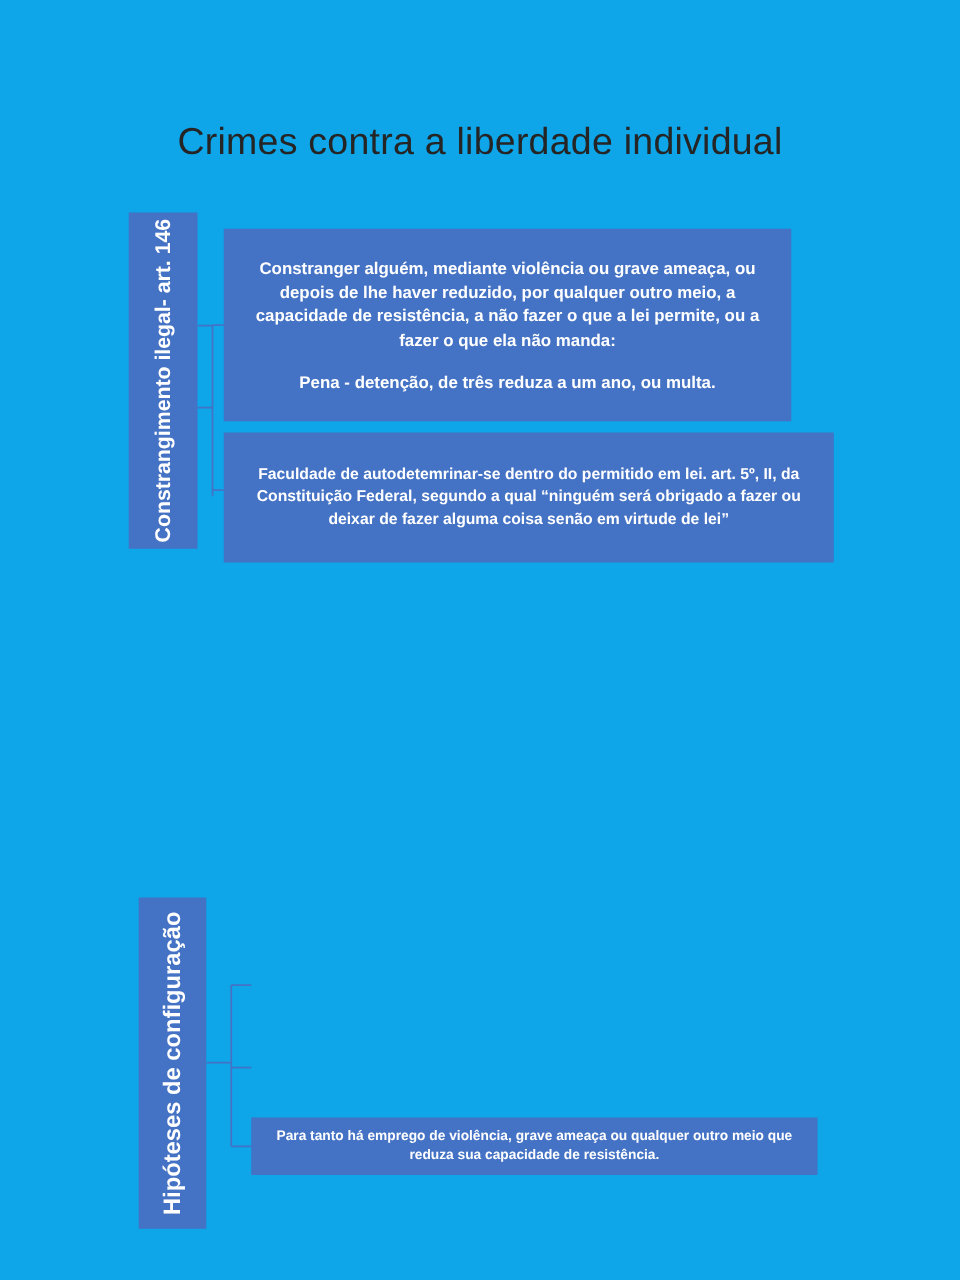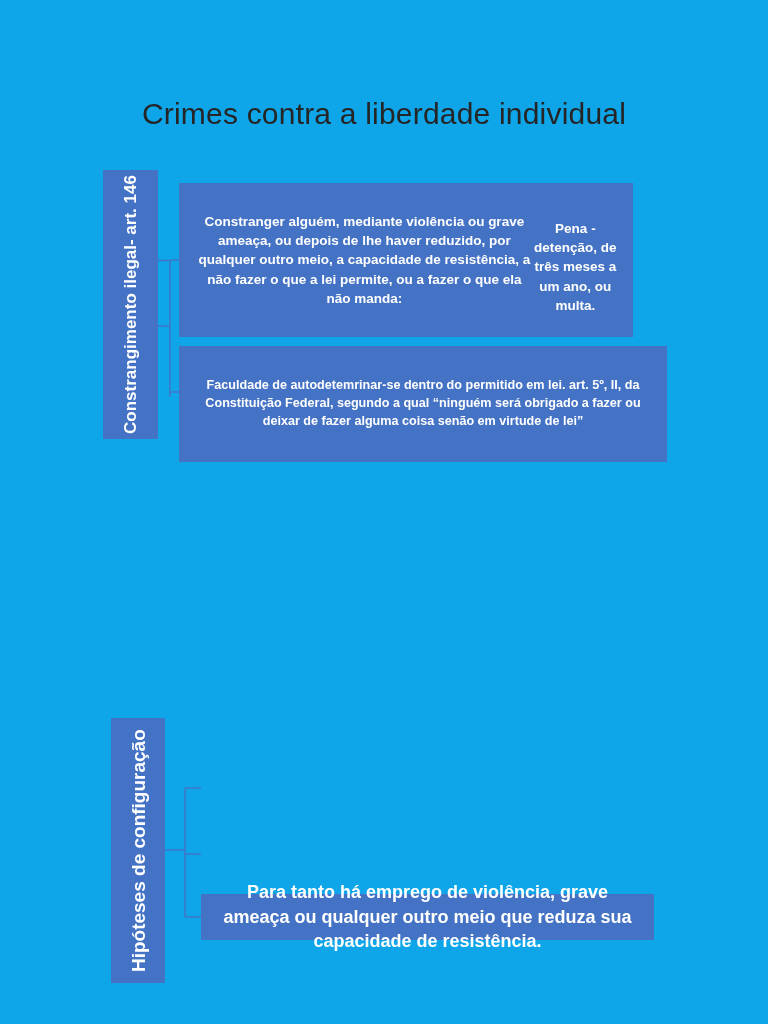--- a/index.html
+++ b/index.html
@@ -72,21 +72,21 @@
     font-size: 19px;
     width: 262px;
   }
 
   
   .cbox {
     position: absolute;
     background: #4472C4;
     color: #ffffff;
     display: flex;
-    flex-direction: row;
+    flex-direction: column;
     align-items: center;
     justify-content: center;
     box-sizing: border-box;
     text-align: center;
     font-weight: 700;
   }
   .cbox p {
     margin: 0;
     padding: 0;
   }
@@ -98,25 +98,24 @@
     width: 454px;
     height: 154px;
     padding: 6px 16px;
     font-size: 13.5px;
     line-height: 1.42;
   }
   #box-faculdade {
     left: 179px;
     top: 346px;
     width: 488px;
-    height: 116px;
+    height: 104px;
     padding: 4px 12px;
     font-size: 12.6px;
     line-height: 1.42;
-    justify-content: flex-end;
   }
   #box-fazer {
     left: 201px;
     top: 760px;
     width: 361px;
     height: 56px;
     padding: 4px 10px;
     font-size: 15.5px;
     line-height: 1.35;
   }
@@ -128,21 +127,21 @@
     padding: 4px 10px;
     font-size: 13px;
     line-height: 1.35;
   }
   #box-violencia {
     left: 201px;
     top: 894px;
     width: 453px;
     height: 46px;
     padding: 3px 20px;
-    font-size: 18px;
+    font-size: 11px;
     line-height: 1.38;
   }
 
   
   .connector {
     position: absolute;
     pointer-events: none;
   }
   .connector svg { display: block; }
 </style>
@@ -170,21 +169,21 @@
       <path d="M12 77 L12 77" stroke="#4472C4" stroke-width="1.4" fill="none"></path>
 
       <path d="M12 209 L21 209" stroke="#4472C4" stroke-width="1.4" fill="none"></path>
 
       <path d="M0 143 L12 143" stroke="#4472C4" stroke-width="1.4" fill="none"></path>
     </svg>
   </div>
 
   <div class="cbox" id="box-artigo">
     <p>Constranger alguém, mediante violência ou grave ameaça, ou depois de lhe haver reduzido, por qualquer outro meio, a capacidade de resistência, a não fazer o que a lei permite, ou a fazer o que ela não manda:</p>
-    <p>Pena - detenção, de três meses a um ano, ou multa.</p>
+    <p>Pena - detenção, de três reduza a um ano, ou multa.</p>
   </div>
 
   <div class="cbox" id="box-faculdade">
     <p>Faculdade de autodetemrinar-se dentro do permitido em lei. art. 5º, II, da Constituição Federal, segundo a qual “ninguém será obrigado a fazer ou deixar de fazer alguma coisa senão em virtude de lei”</p>
   </div>
 
   <div class="vbar" id="vbar-hipoteses">
     <span class="vbar-text">Hipóteses de configuração</span>
   </div>
 

